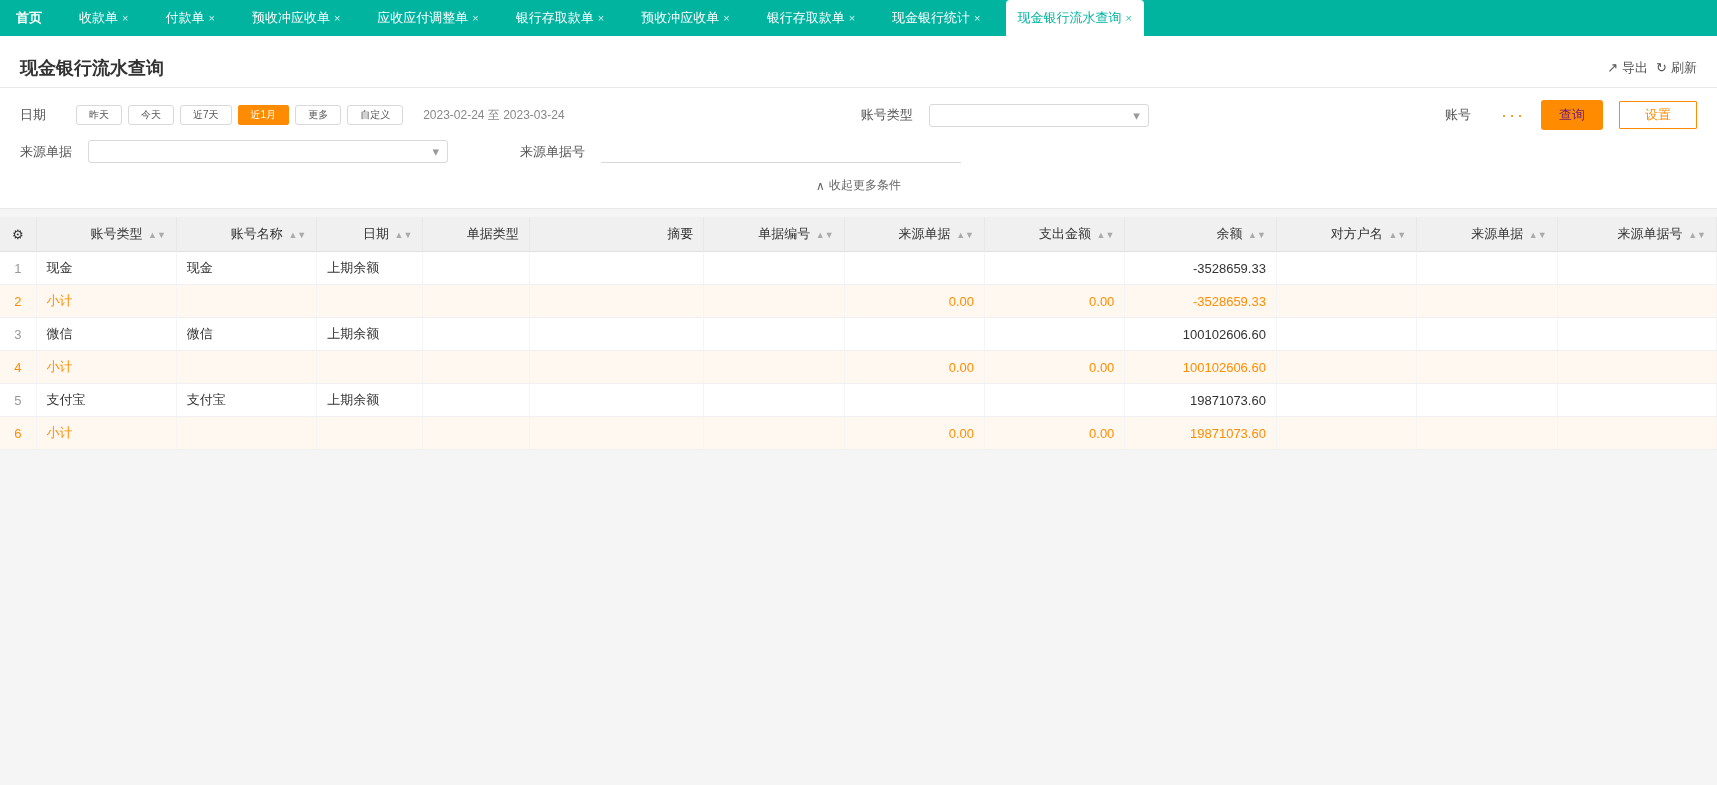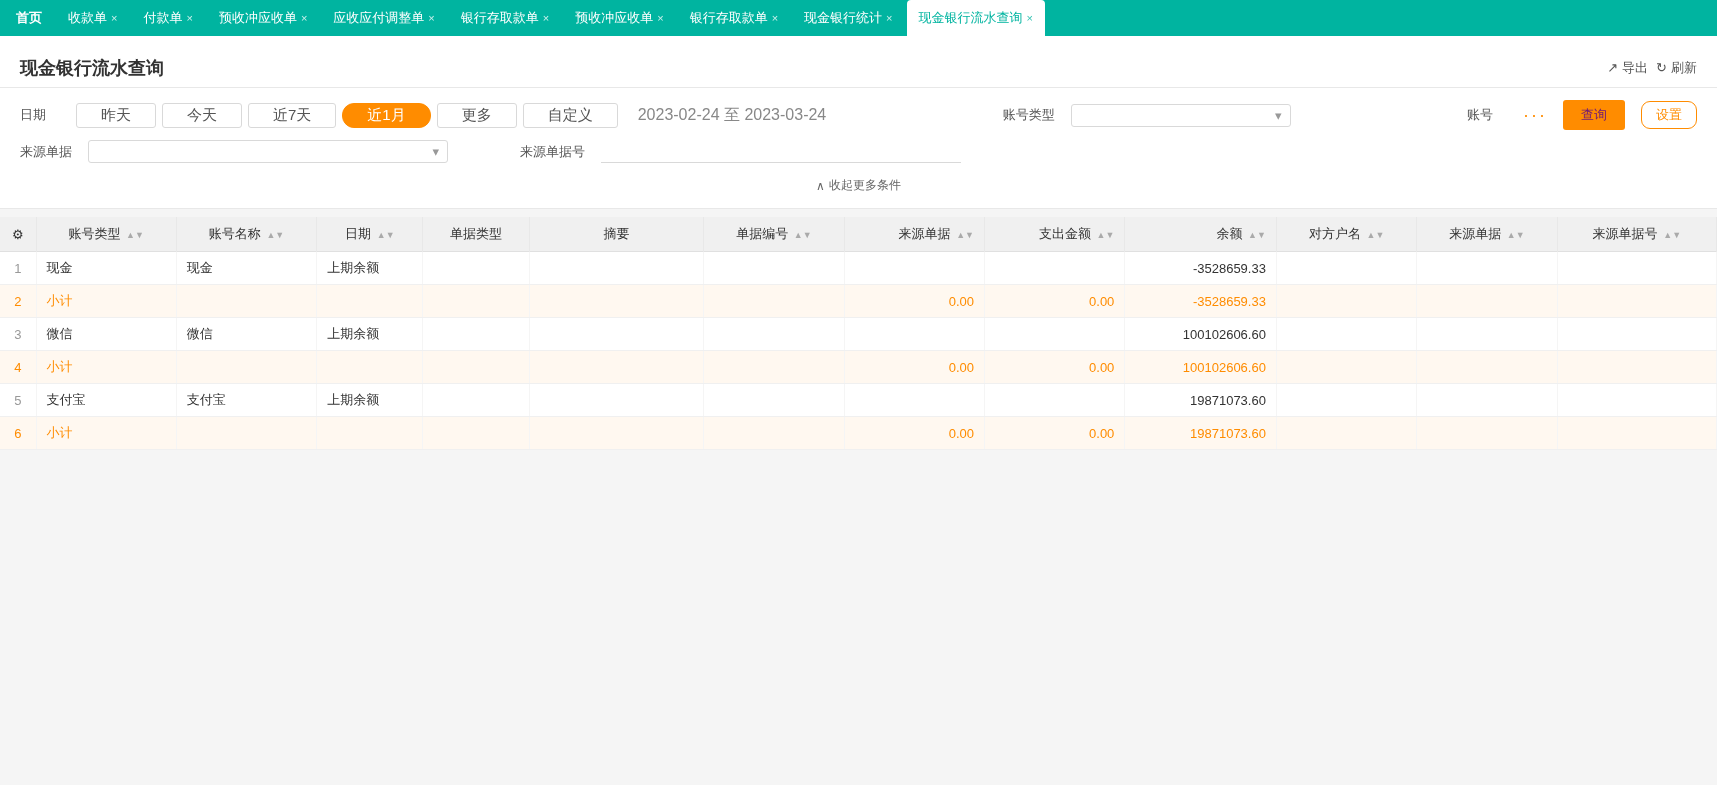--- a/index.html
+++ b/index.html
@@ -5,21 +5,21 @@
     * { box-sizing: border-box; margin: 0; padding: 0; }
     body { font-family: "Microsoft YaHei", "PingFang SC", sans-serif; font-size: 13px; background: #f5f5f5; }
 
     
     .top-nav {
       background: #00b4a0;
       display: flex;
       align-items: center;
       height: 36px;
       padding: 0 4px;
-      gap: 2px;
+      gap: 13px;
     }
     .nav-tab {
       color: #fff;
       padding: 0 12px;
       height: 36px;
       display: flex;
       align-items: center;
       cursor: pointer;
       font-size: 13px;
       white-space: nowrap;
@@ -86,37 +86,37 @@
       color: #555;
       white-space: nowrap;
       min-width: 40px;
     }
     .date-options {
       display: flex;
       align-items: center;
       gap: 6px;
     }
     .date-btn {
-      padding: 2px 24px;
+      padding: 2px 12px;
       border: 1px solid #d9d9d9;
       border-radius: 3px;
       cursor: pointer;
       background: none;
       color: #555;
-      font-size: 15px;
+      font-size: 10px;
     }
     .date-btn.active {
       background: #ff8c00;
       color: #fff;
       border-color: #ff8c00;
-      border-radius: 12px;
+      border-radius: 2px;
     }
     .date-range {
       color: #888;
-      font-size: 16px;
+      font-size: 12px;
       margin-left: 4px;
     }
     .filter-select {
       display: flex;
       align-items: center;
       border: 1px solid #d9d9d9;
       border-radius: 3px;
       padding: 3px 8px;
       min-width: 200px;
       cursor: pointer;
@@ -146,22 +146,22 @@
       border: none;
       border-radius: 3px;
       padding: 6px 18px;
       cursor: pointer;
       font-size: 13px;
     }
     .btn-settings {
       background: #fff;
       color: #ff8c00;
       border: 1px solid #ff8c00;
-      border-radius: 9px;
-      padding: 4px 14px;
+      border-radius: 1px;
+      padding: 4px 25px;
       cursor: pointer;
       font-size: 13px;
     }
     .collapse-bar {
       display: flex;
       justify-content: center;
       align-items: center;
       padding: 4px 0 2px 0;
     }
     .collapse-btn {
@@ -184,21 +184,21 @@
       width: 100%;
       border-collapse: collapse;
       font-size: 13px;
     }
     thead tr {
       background: #f0f0f0;
       border-bottom: 1px solid #e0e0e0;
     }
     th {
       padding: 8px 10px;
-      text-align: center;
+      text-align: right;
       color: #333;
       font-weight: normal;
       white-space: nowrap;
       border-right: 1px solid #e8e8e8;
     }
     th .sort-icon {
       display: inline-flex;
       flex-direction: column;
       font-size: 9px;
       color: #aaa;

